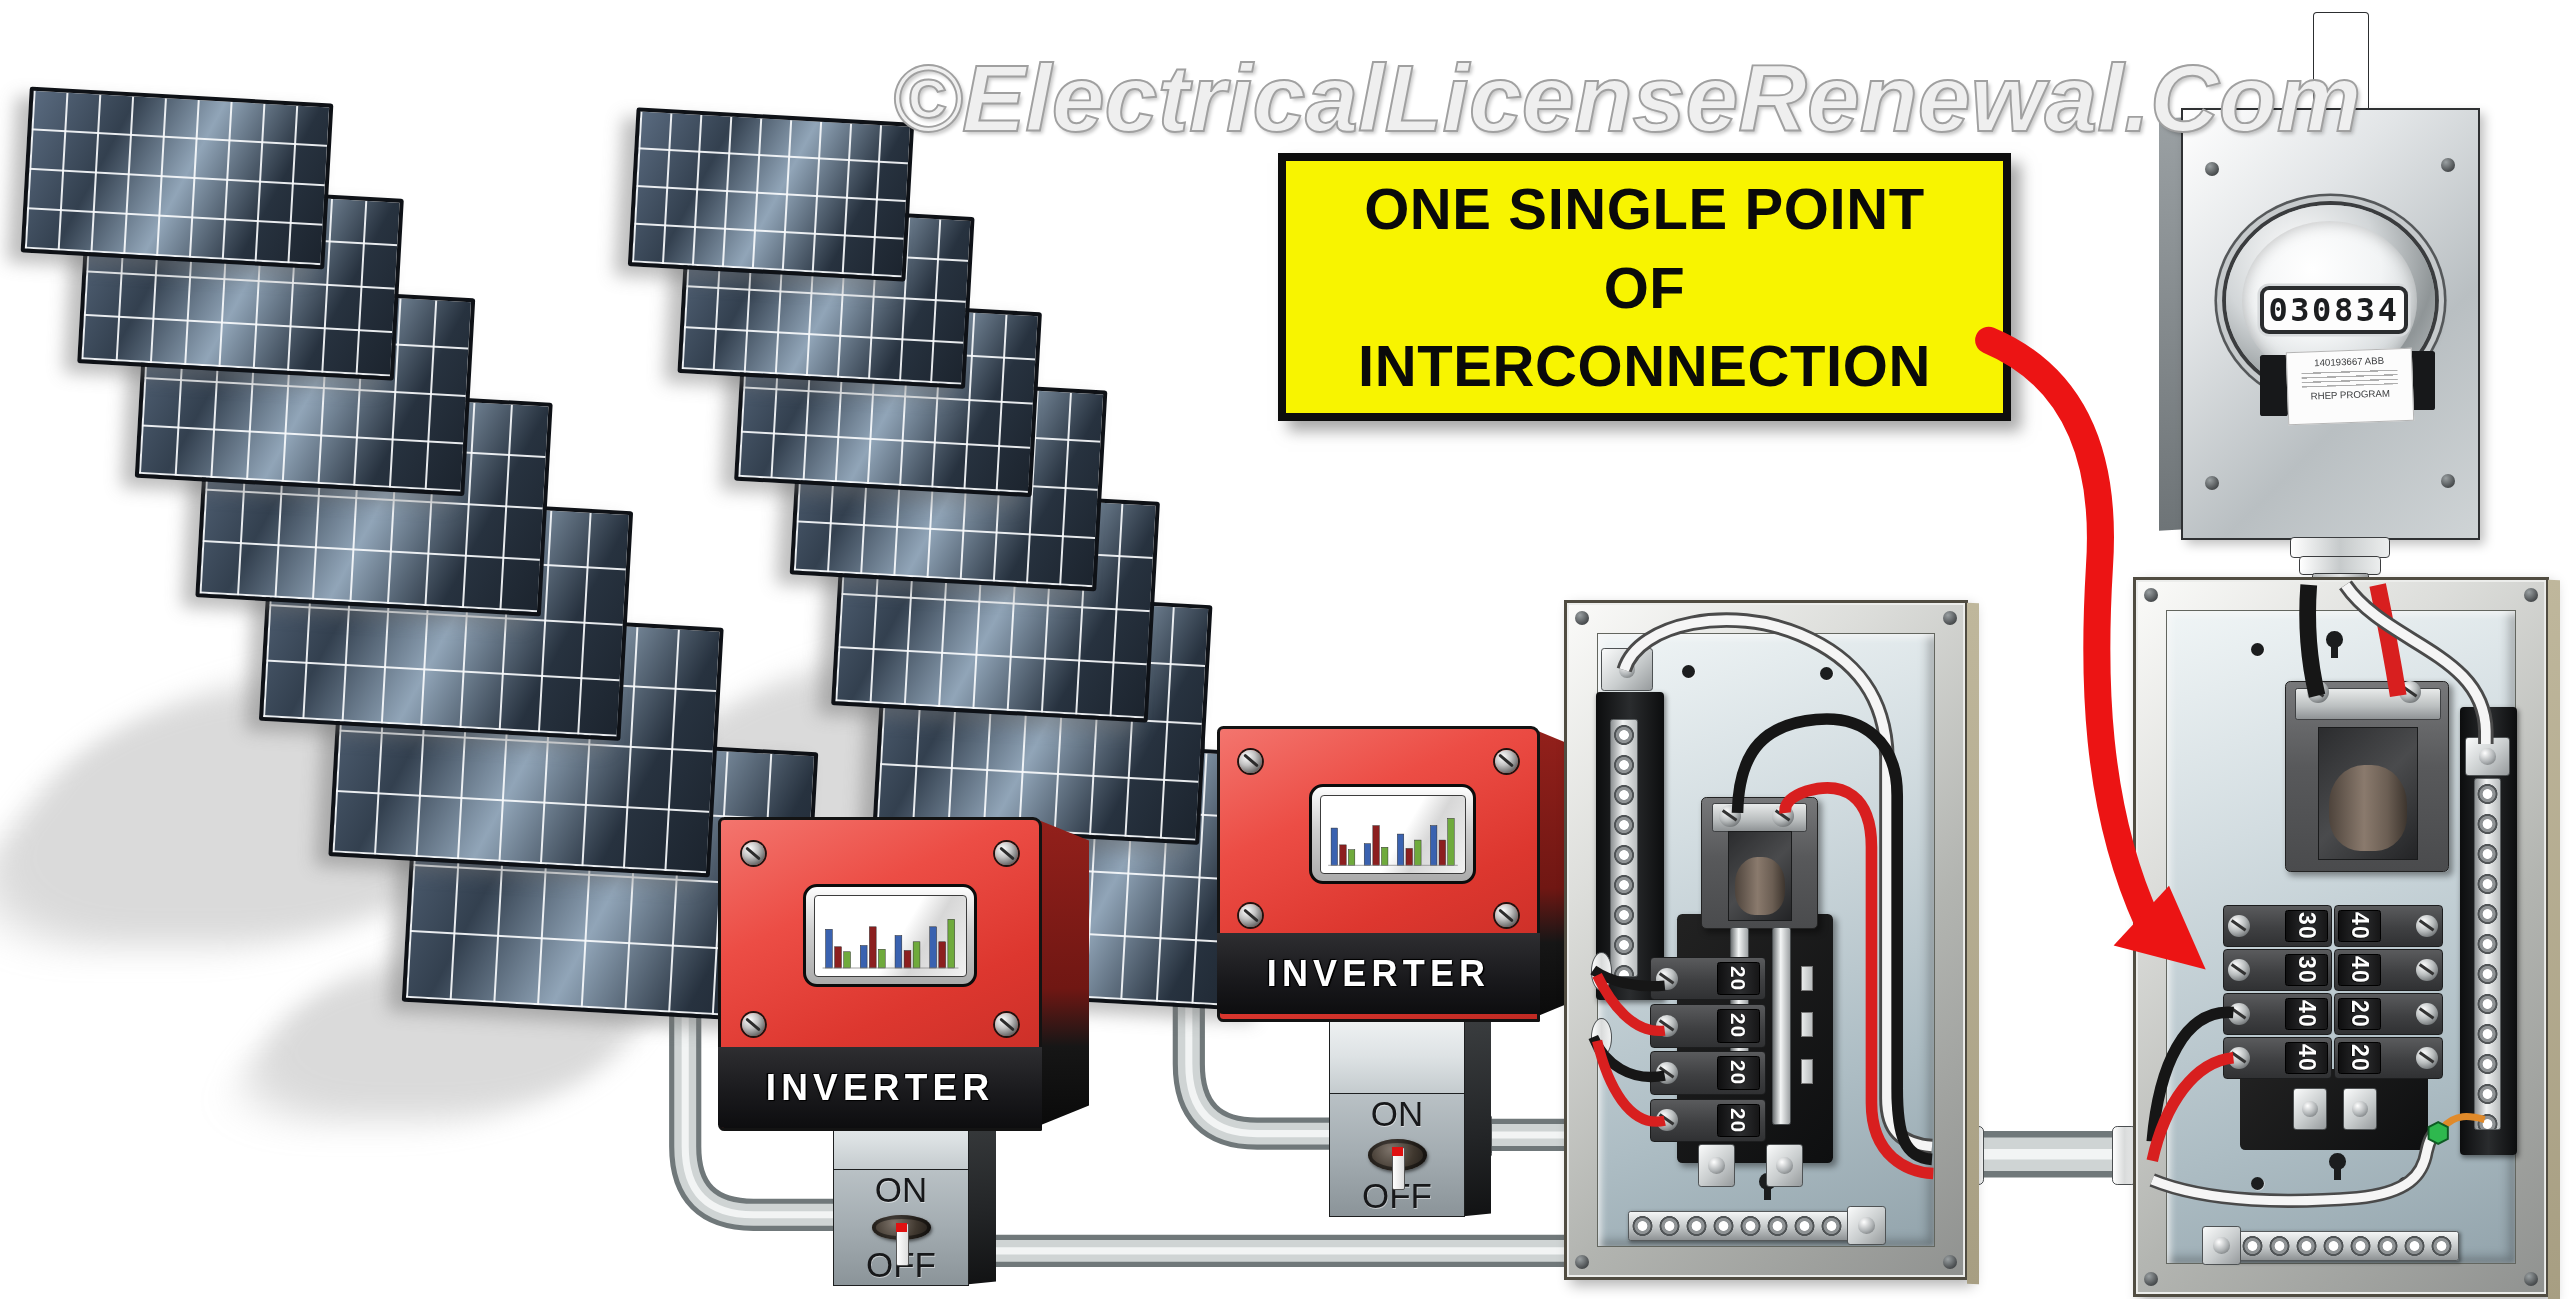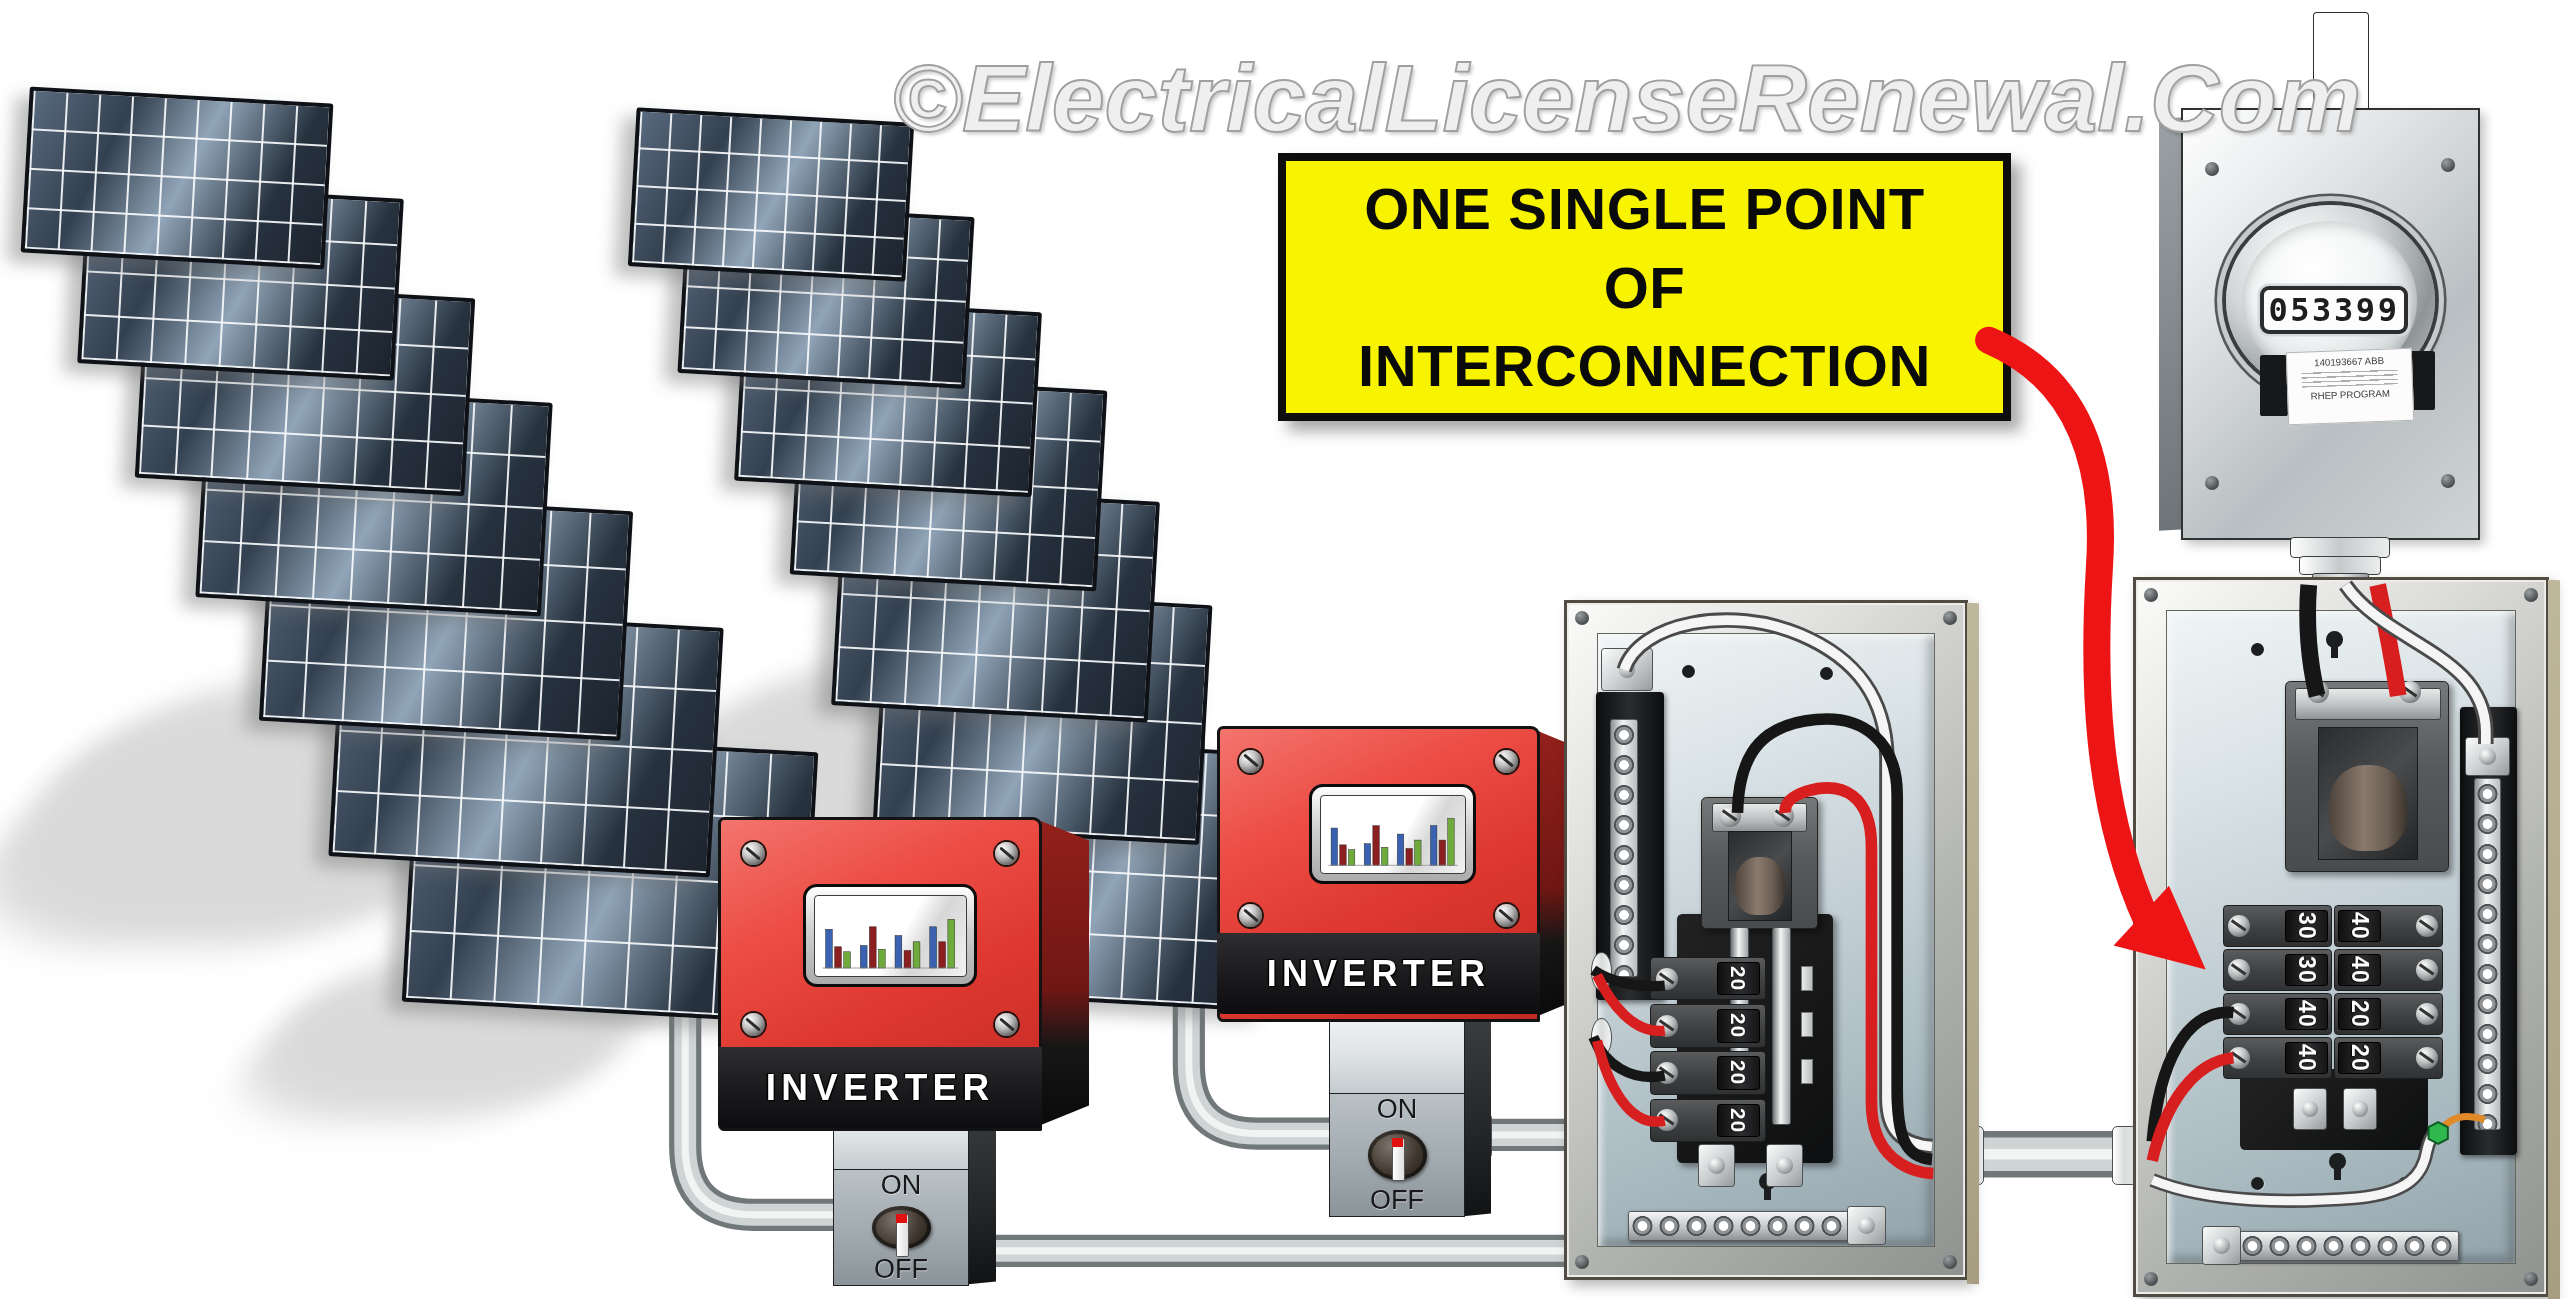--- a/index.html
+++ b/index.html
@@ -39,21 +39,21 @@
     background:linear-gradient(180deg,#fefefe,#cfcfcf 45%,#ababab);padding:7.7px;}
   .inv-screen-inner{width:100%;height:100%;background:linear-gradient(120deg,#ffffff 55%,#d7d7d7 70%,#f2f2f2);
     border:1.9px solid #3c3c3c;border-radius:3.9px;box-sizing:border-box;overflow:hidden;}
 
   
   .ped-top{position:absolute;background:linear-gradient(180deg,#f4f6f7 0%,#dde2e4 55%,#c2c9cc 100%);
     border:1.9px solid #1d1f20;border-bottom:none;}
   .ped-plate{position:absolute;background:linear-gradient(180deg,#b9c1c5 0%,#a3acb1 50%,#8b9499 100%);
     border:1.9px solid #1d1f20;display:flex;flex-direction:column;align-items:center;justify-content:center;}
   .ped-side{position:absolute;background:linear-gradient(180deg,#3a3d3f 0%,#232527 60%,#121314 100%);}
-  .onoff{font-size:27px;color:#17181a;font-weight:normal;text-shadow:0.6px 0.6px 0 rgba(255,255,255,.5);}
+  .onoff{font-size:35px;color:#17181a;font-weight:normal;text-shadow:0.6px 0.6px 0 rgba(255,255,255,.5);}
   .dial{width:59px;height:59px;border-radius:50%;margin:5.2px 0;
     background:radial-gradient(circle at 38% 32%,#7d736a,#40382f 55%,#1d1916 100%);
     box-shadow:inset 0 0 0 3.9px rgba(0,0,0,.45),1.3px 1.9px 3.2px rgba(0,0,0,.5);position:relative;}
   .dial-handle{position:absolute;left:50%;top:7.7px;width:11px;height:41px;margin-left:-5.2px;
     background:linear-gradient(90deg,#fff,#dedede);border:1.3px solid #555;border-radius:1.9px;}
   .dial-handle::before{content:"";position:absolute;left:-1.3px;top:-1.3px;width:11px;height:9.7px;background:#e01111;}
 
   
   .panelbox{position:absolute;border:3.2px solid #504c41;
     background:linear-gradient(135deg,#fbfbf9 0%,#dddedb 28%,#b3b5b1 62%,#909290 100%);
@@ -360,21 +360,21 @@
     <div class="meter-mast" style="left:2313px;top:11.6px;width:54px;height:100px;z-index:49;"></div>
     <div style="position:absolute;left:2159px;top:118px;width:26px;height:412px;background:linear-gradient(180deg,#9aa0a3,#6e7477);transform:skewY(-3deg);z-index:49;"></div>
     <div class="meter-plate" style="left:2181px;top:108px;width:295px;height:428px;z-index:50;">
       <div class="corner-screw" style="left:22px;top:52px;"></div>
       <div class="corner-screw" style="right:23px;top:48px;"></div>
       <div class="corner-screw" style="left:22px;bottom:48px;"></div>
       <div class="corner-screw" style="right:23px;bottom:50px;"></div>
       <div class="meter-ring" style="left:43px;top:95px;width:209px;height:191px;"></div>
       <div class="meter-glass" style="left:59px;top:111px;width:175px;height:160px;"></div>
       <div class="meter-display" style="left:77px;top:176px;width:140px;height:40px;">
-        <span class="meter-digits">053399</span>
+        <span class="meter-digits">030834</span>
       </div>
       <div class="meter-darkblock" style="left:77px;top:245px;width:28px;height:61px;"></div>
       <div class="meter-darkblock" style="left:225px;top:241px;width:27px;height:59px;"></div>
       <div class="meter-label" style="left:104px;top:240px;width:124px;height:67px;">
         <span>140193667 ABB</span>
         <div class="micro-lines"></div>
         <span>RHEP PROGRAM</span>
       </div>
     </div>
 

